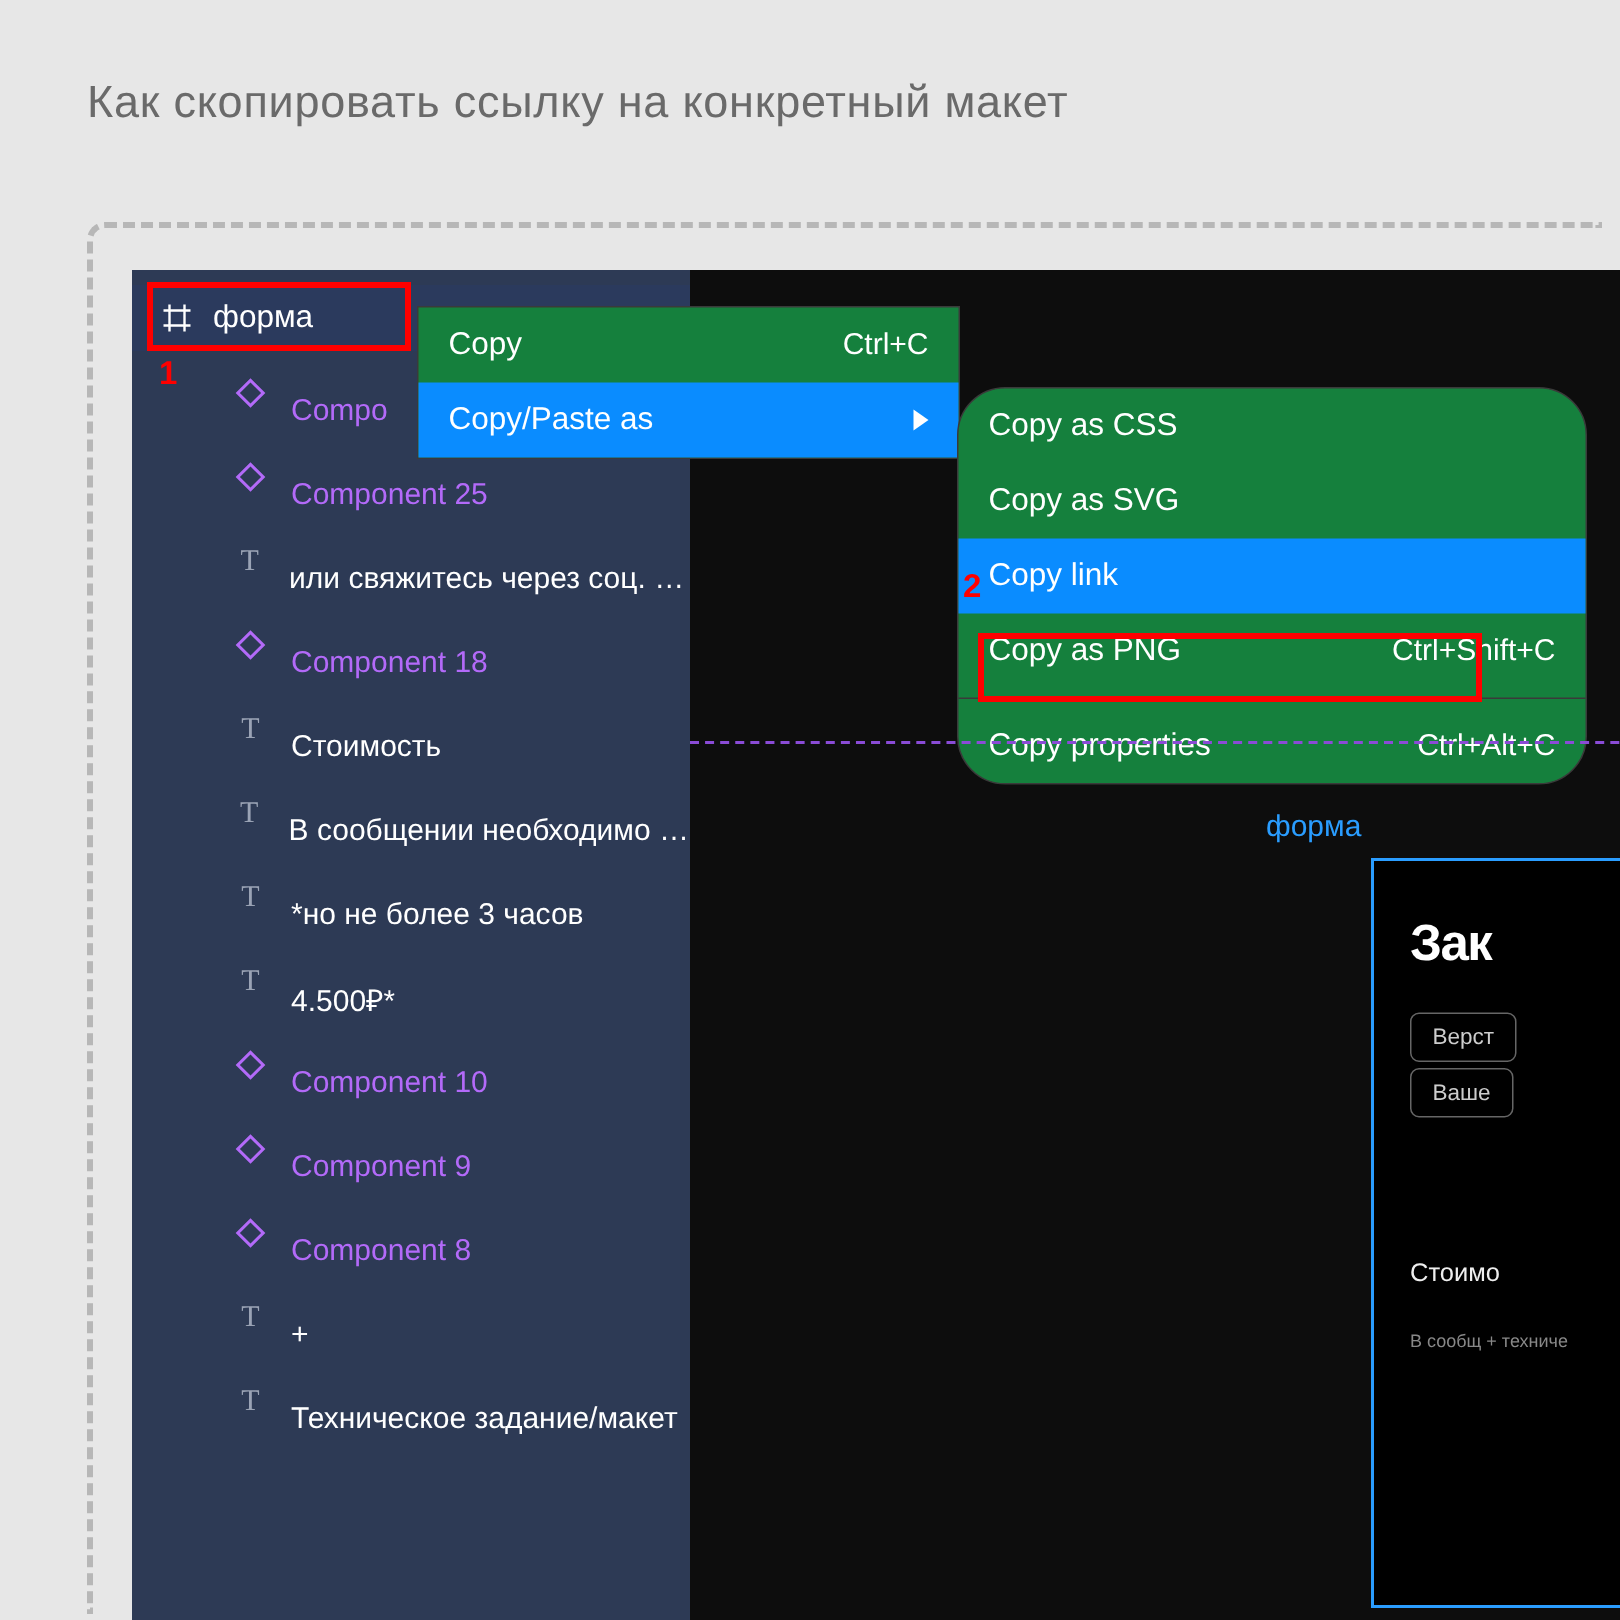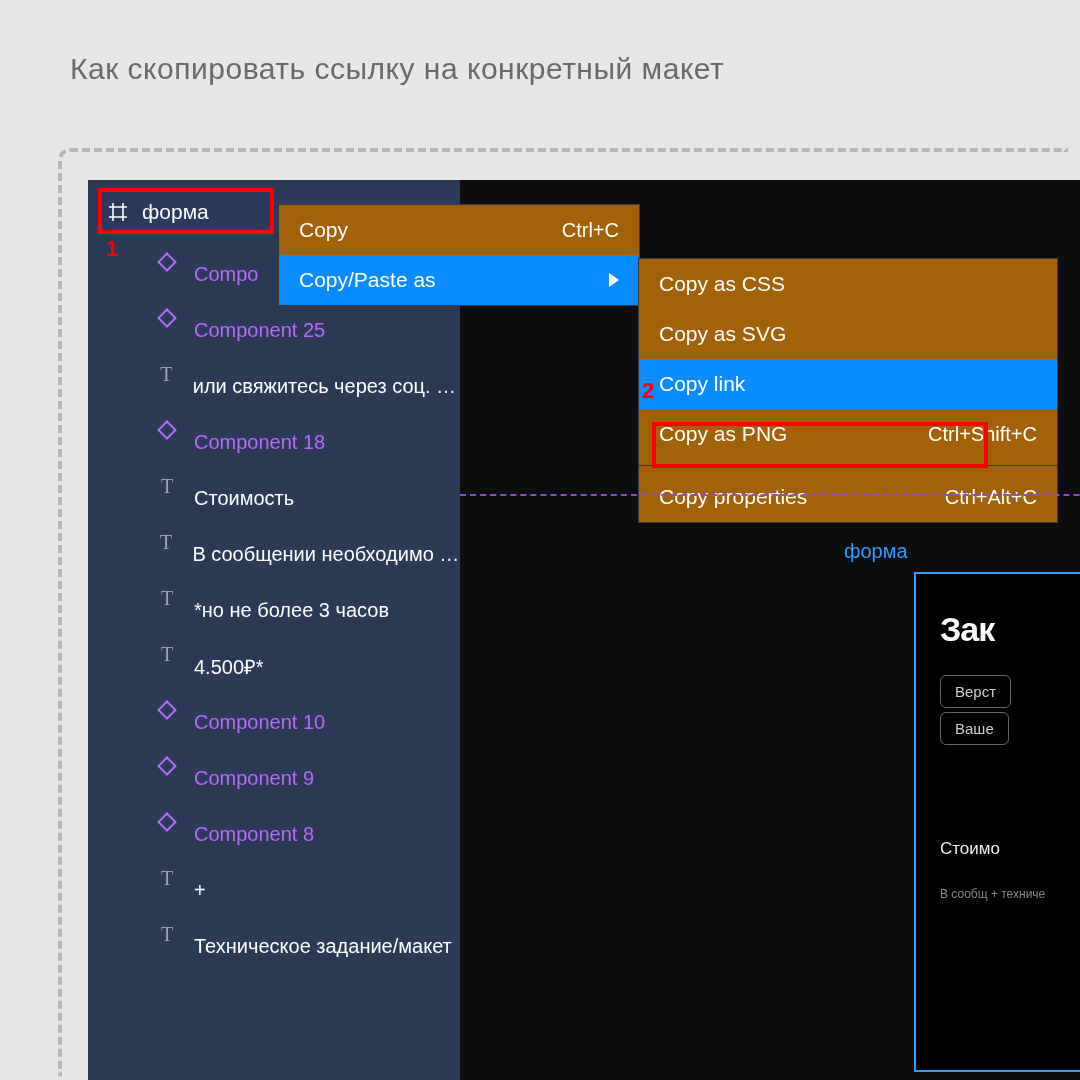--- a/index.html
+++ b/index.html
@@ -12,21 +12,20 @@
     overflow: hidden;
   }
   .page-title {
     position: absolute;
     top: 52px;
     left: 58px;
     font-size: 30px;
     font-weight: 400;
     color: #6a6a6a;
     letter-spacing: 0.5px;
-    margin-left: 12px;
   }
   .dashed-frame {
     position: absolute;
     top: 148px;
     left: 58px;
     width: 1010px;
     height: 928px;
     border: 4px dashed #b7b7b7;
     border-right: none;
     border-bottom: none;
@@ -118,21 +117,21 @@
   }
   .layer-label {
     overflow: hidden;
     text-overflow: ellipsis;
     max-width: 270px;
     margin-top: 24px;
   }
 
   .context-menu {
     position: absolute;
-    background: #a16207;
+    background: #15803d;
     border: 1px solid #3a3a3a;
     color: #fff;
     font-size: 21px;
   }
   .menu-1 {
     top: 24px;
     left: 190px;
     width: 362px;
   }
   .menu-item {
@@ -153,20 +152,21 @@
     width: 0; height: 0;
     border-top: 7px solid transparent;
     border-bottom: 7px solid transparent;
     border-left: 10px solid #fff;
   }
 
   .menu-2 {
     top: 78px;
     left: 550px;
     width: 420px;
+    border-radius: 32px;
   }
   .menu-sep {
     height: 1px;
     background: #3a3a3a;
     margin: 6px 0;
   }
   .red-box-2 {
     position: absolute;
     top: 242px;
     left: 564px;

